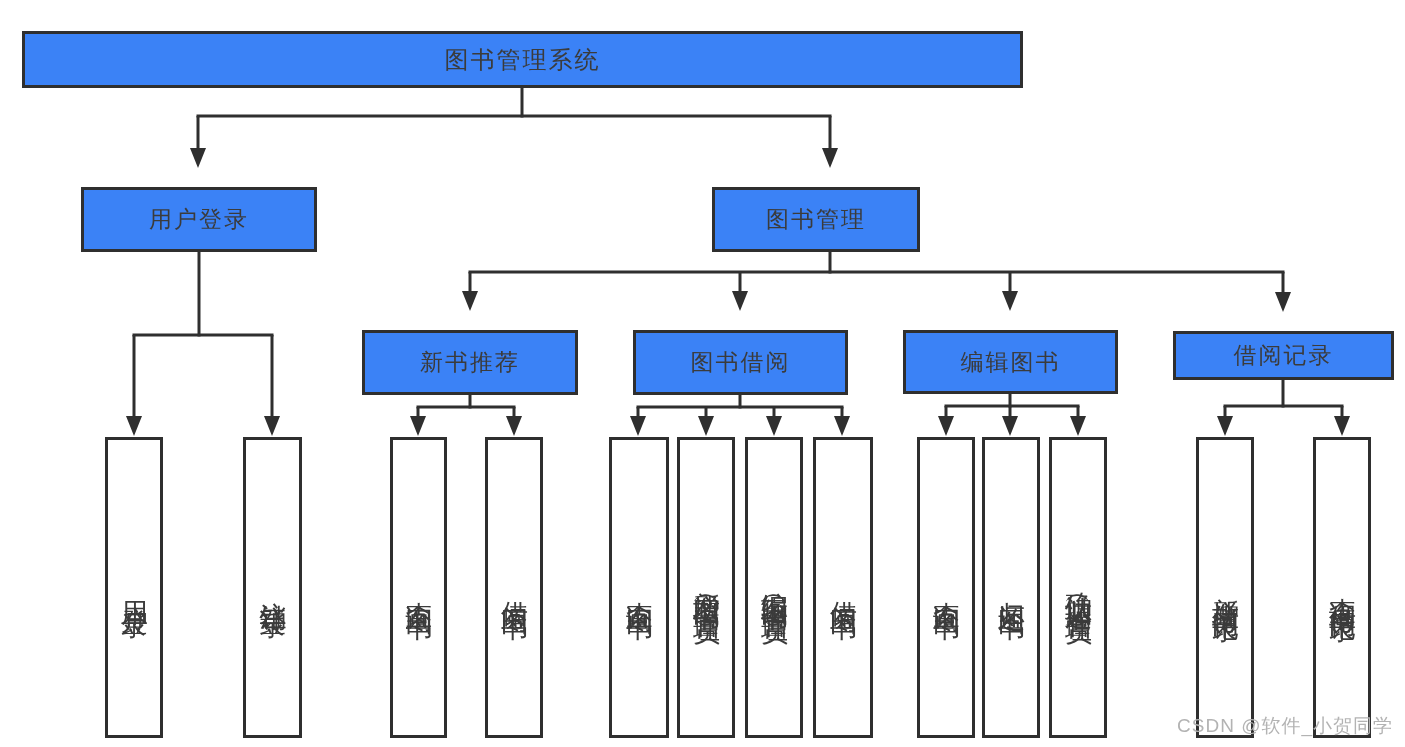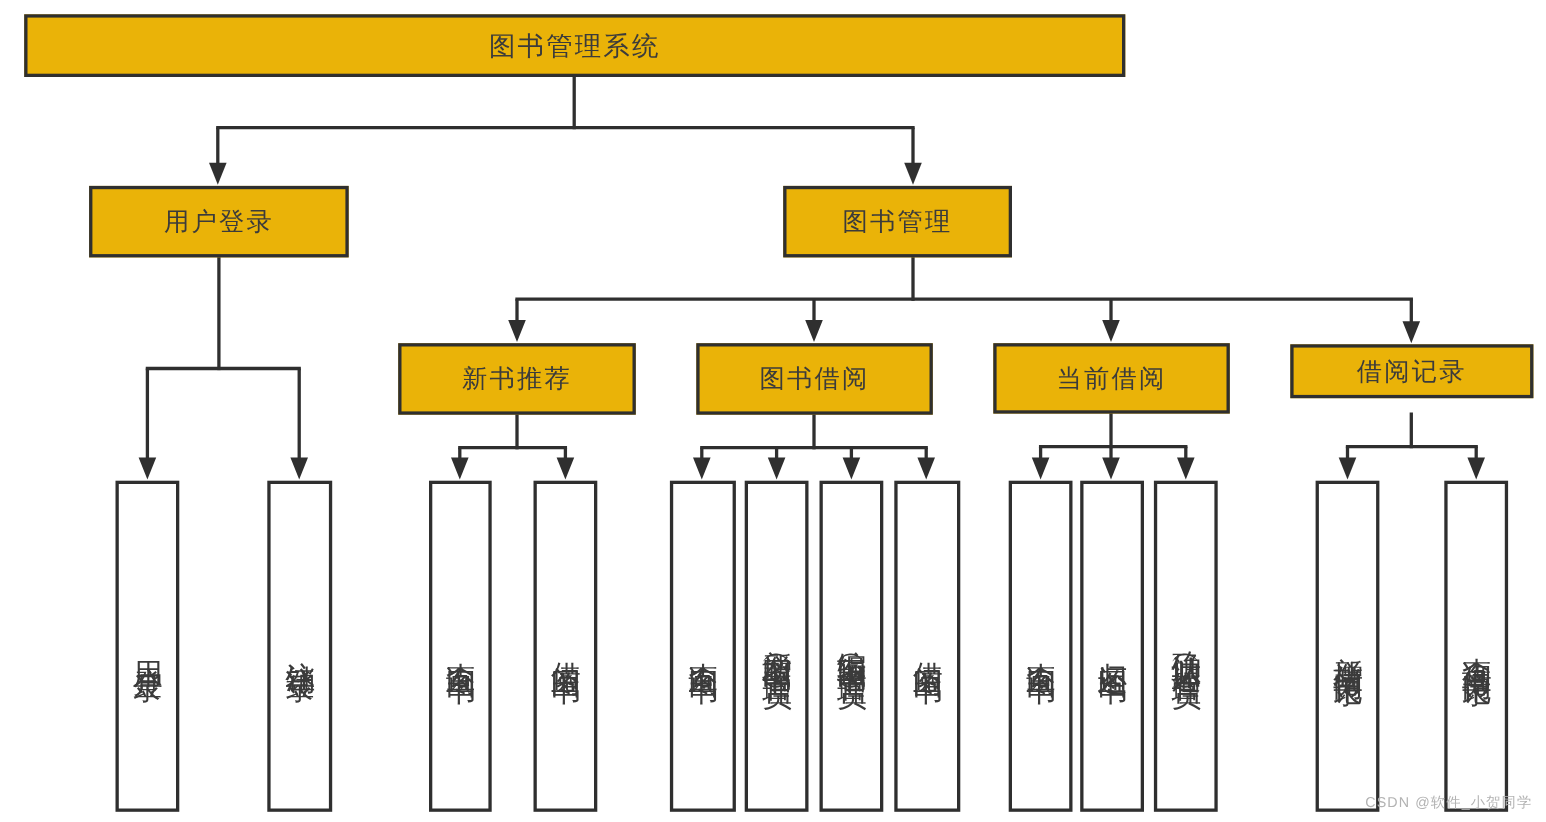--- a/index.html
+++ b/index.html
@@ -12,30 +12,31 @@
     overflow: hidden;
   }
   .connectors {
     position: absolute;
     left: 0; top: 0;
     width: 1405px; height: 747px;
   }
   .box {
     position: absolute;
     box-sizing: border-box;
-    background: #eab308;
+    background: #3b82f6;
     border: 3px solid #2f2f2f;
     display: flex;
     align-items: center;
     justify-content: center;
     color: #3b3b3b;
     font-size: 23px;
     letter-spacing: 2px;
     white-space: nowrap;
     z-index: 2;
+    margin-top: 18px;
   }
   .box.root { font-size: 24px; }
   .leaf {
     position: absolute;
     box-sizing: border-box;
     background: #ffffff;
     border: 3px solid #2f2f2f;
     top: 437px;
     height: 301px;
     display: flex;
@@ -48,21 +49,21 @@
     writing-mode: vertical-rl;
     text-orientation: mixed;
     font-size: 27px;
     letter-spacing: 4px;
     line-height: 1;
   }
   .watermark {
     position: absolute;
     right: 12px;
     bottom: 8px;
-    font-size: 13px;
+    font-size: 19px;
     letter-spacing: 1px;
     color: #b3b3b3;
     z-index: 3;
     white-space: nowrap;
   }
   svg line { stroke: #2f2f2f; stroke-width: 3; }
   svg polygon { fill: #2f2f2f; stroke: none; }
 </style>
 </head>
 <body>
@@ -127,21 +128,21 @@
       <polygon points="1334,416 1350,416 1342,436"></polygon>
   </svg>
 
   <div class="box root" style="left:22px; top:13px; width:1001px; height:57px;">图书管理系统</div>
 
   <div class="box" style="left:81px; top:169px; width:236px; height:65px;">用户登录</div>
   <div class="box" style="left:712px; top:169px; width:208px; height:65px;">图书管理</div>
 
   <div class="box" style="left:633px; top:312px; width:215px; height:65px;">图书借阅</div>
   <div class="box" style="left:362px; top:312px; width:216px; height:65px;">新书推荐</div>
-  <div class="box" style="left:903px; top:312px; width:215px; height:64px;">当前借阅</div>
+  <div class="box" style="left:903px; top:312px; width:215px; height:64px;">编辑图书</div>
   <div class="box" style="left:1173px; top:313px; width:221px; height:49px;">借阅记录</div>
 
   <div class="leaf" style="left:105px; width:58px;">
     <span>用户登录</span>
   </div>
   <div class="leaf" style="left:243px; width:59px;">
     <span>注销登录</span>
   </div>
   <div class="leaf" style="left:390px; width:57px;">
     <span>查询图书</span>

